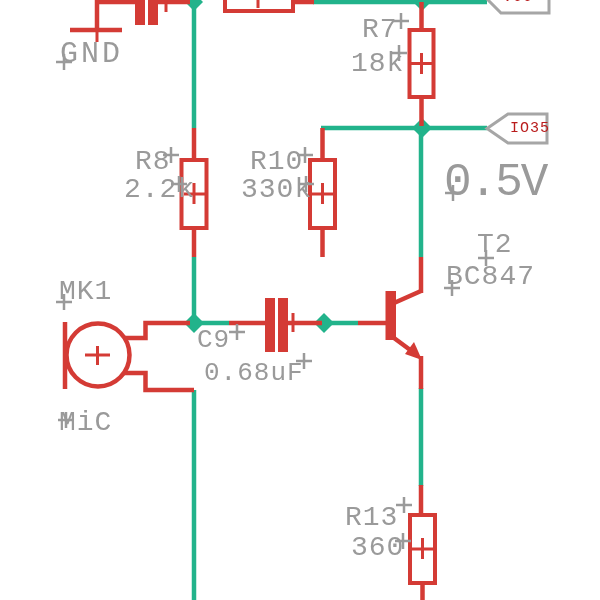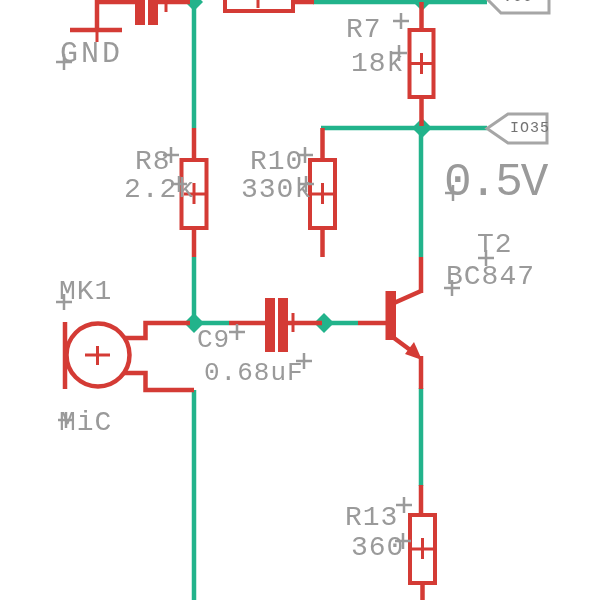--- a/index.html
+++ b/index.html
@@ -15,21 +15,21 @@
   .cmpbox{stroke:#d43b35;stroke-width:4;fill:#ffffff;}
   .cmpf{fill:#d43b35;stroke:none;}
   .cmpthin{stroke:#d43b35;stroke-width:3;fill:none;}
   .flag{stroke:#a6a6a6;stroke-width:3;fill:#ffffff;}
   .origin{stroke:#9a9a9a;stroke-width:2.5;fill:none;}
   .lbl{
     position:absolute;color:#9a9a9a;line-height:1;white-space:nowrap;
     font-size:28px;letter-spacing:1px;
   }
   .lbl-big{font-size:46px;letter-spacing:-2px;}
-  .lbl-flag{font-size:15px;letter-spacing:1px;color:#737373;}
+  .lbl-flag{font-size:15px;letter-spacing:1px;color:#b91c1c;}
   .lbl-sm{font-size:26px;}
 </style>
 </head>
 <body>
 
 <svg width="600" height="600" viewBox="0 0 600 600">
 
   <line class="net" x1="194" y1="4" x2="194" y2="128"></line>
   <line class="net" x1="194" y1="257" x2="194" y2="319"></line>
   <line class="net" x1="194" y1="390" x2="194" y2="600"></line>
@@ -143,21 +143,21 @@
     M391 53H407M399 45V61
     M478 258H494M486 250V266
     M444 288H460M452 280V296
     M396 505H412M404 497V513
     M395 541H411M403 533V549
     M445 193H461M453 185V201"></path>
 </svg>
 
 <div class="lbl" style="left:60px;top:39px;font-size:30px;letter-spacing:3px;">GND</div>
 
-<div class="lbl" style="left:346px;top:16px;">R7</div>
+<div class="lbl" style="left:362px;top:16px;">R7</div>
 <div class="lbl" style="left:351px;top:50px;">18k</div>
 
 <div class="lbl" style="left:135px;top:148px;">R8</div>
 <div class="lbl" style="left:124px;top:176px;">2.2k</div>
 
 <div class="lbl" style="left:250px;top:148px;text-align:right;">R10</div>
 <div class="lbl" style="left:241px;top:176px;">330k</div>
 
 <div class="lbl lbl-big" style="left:444px;top:160px;">0.5V</div>
 

